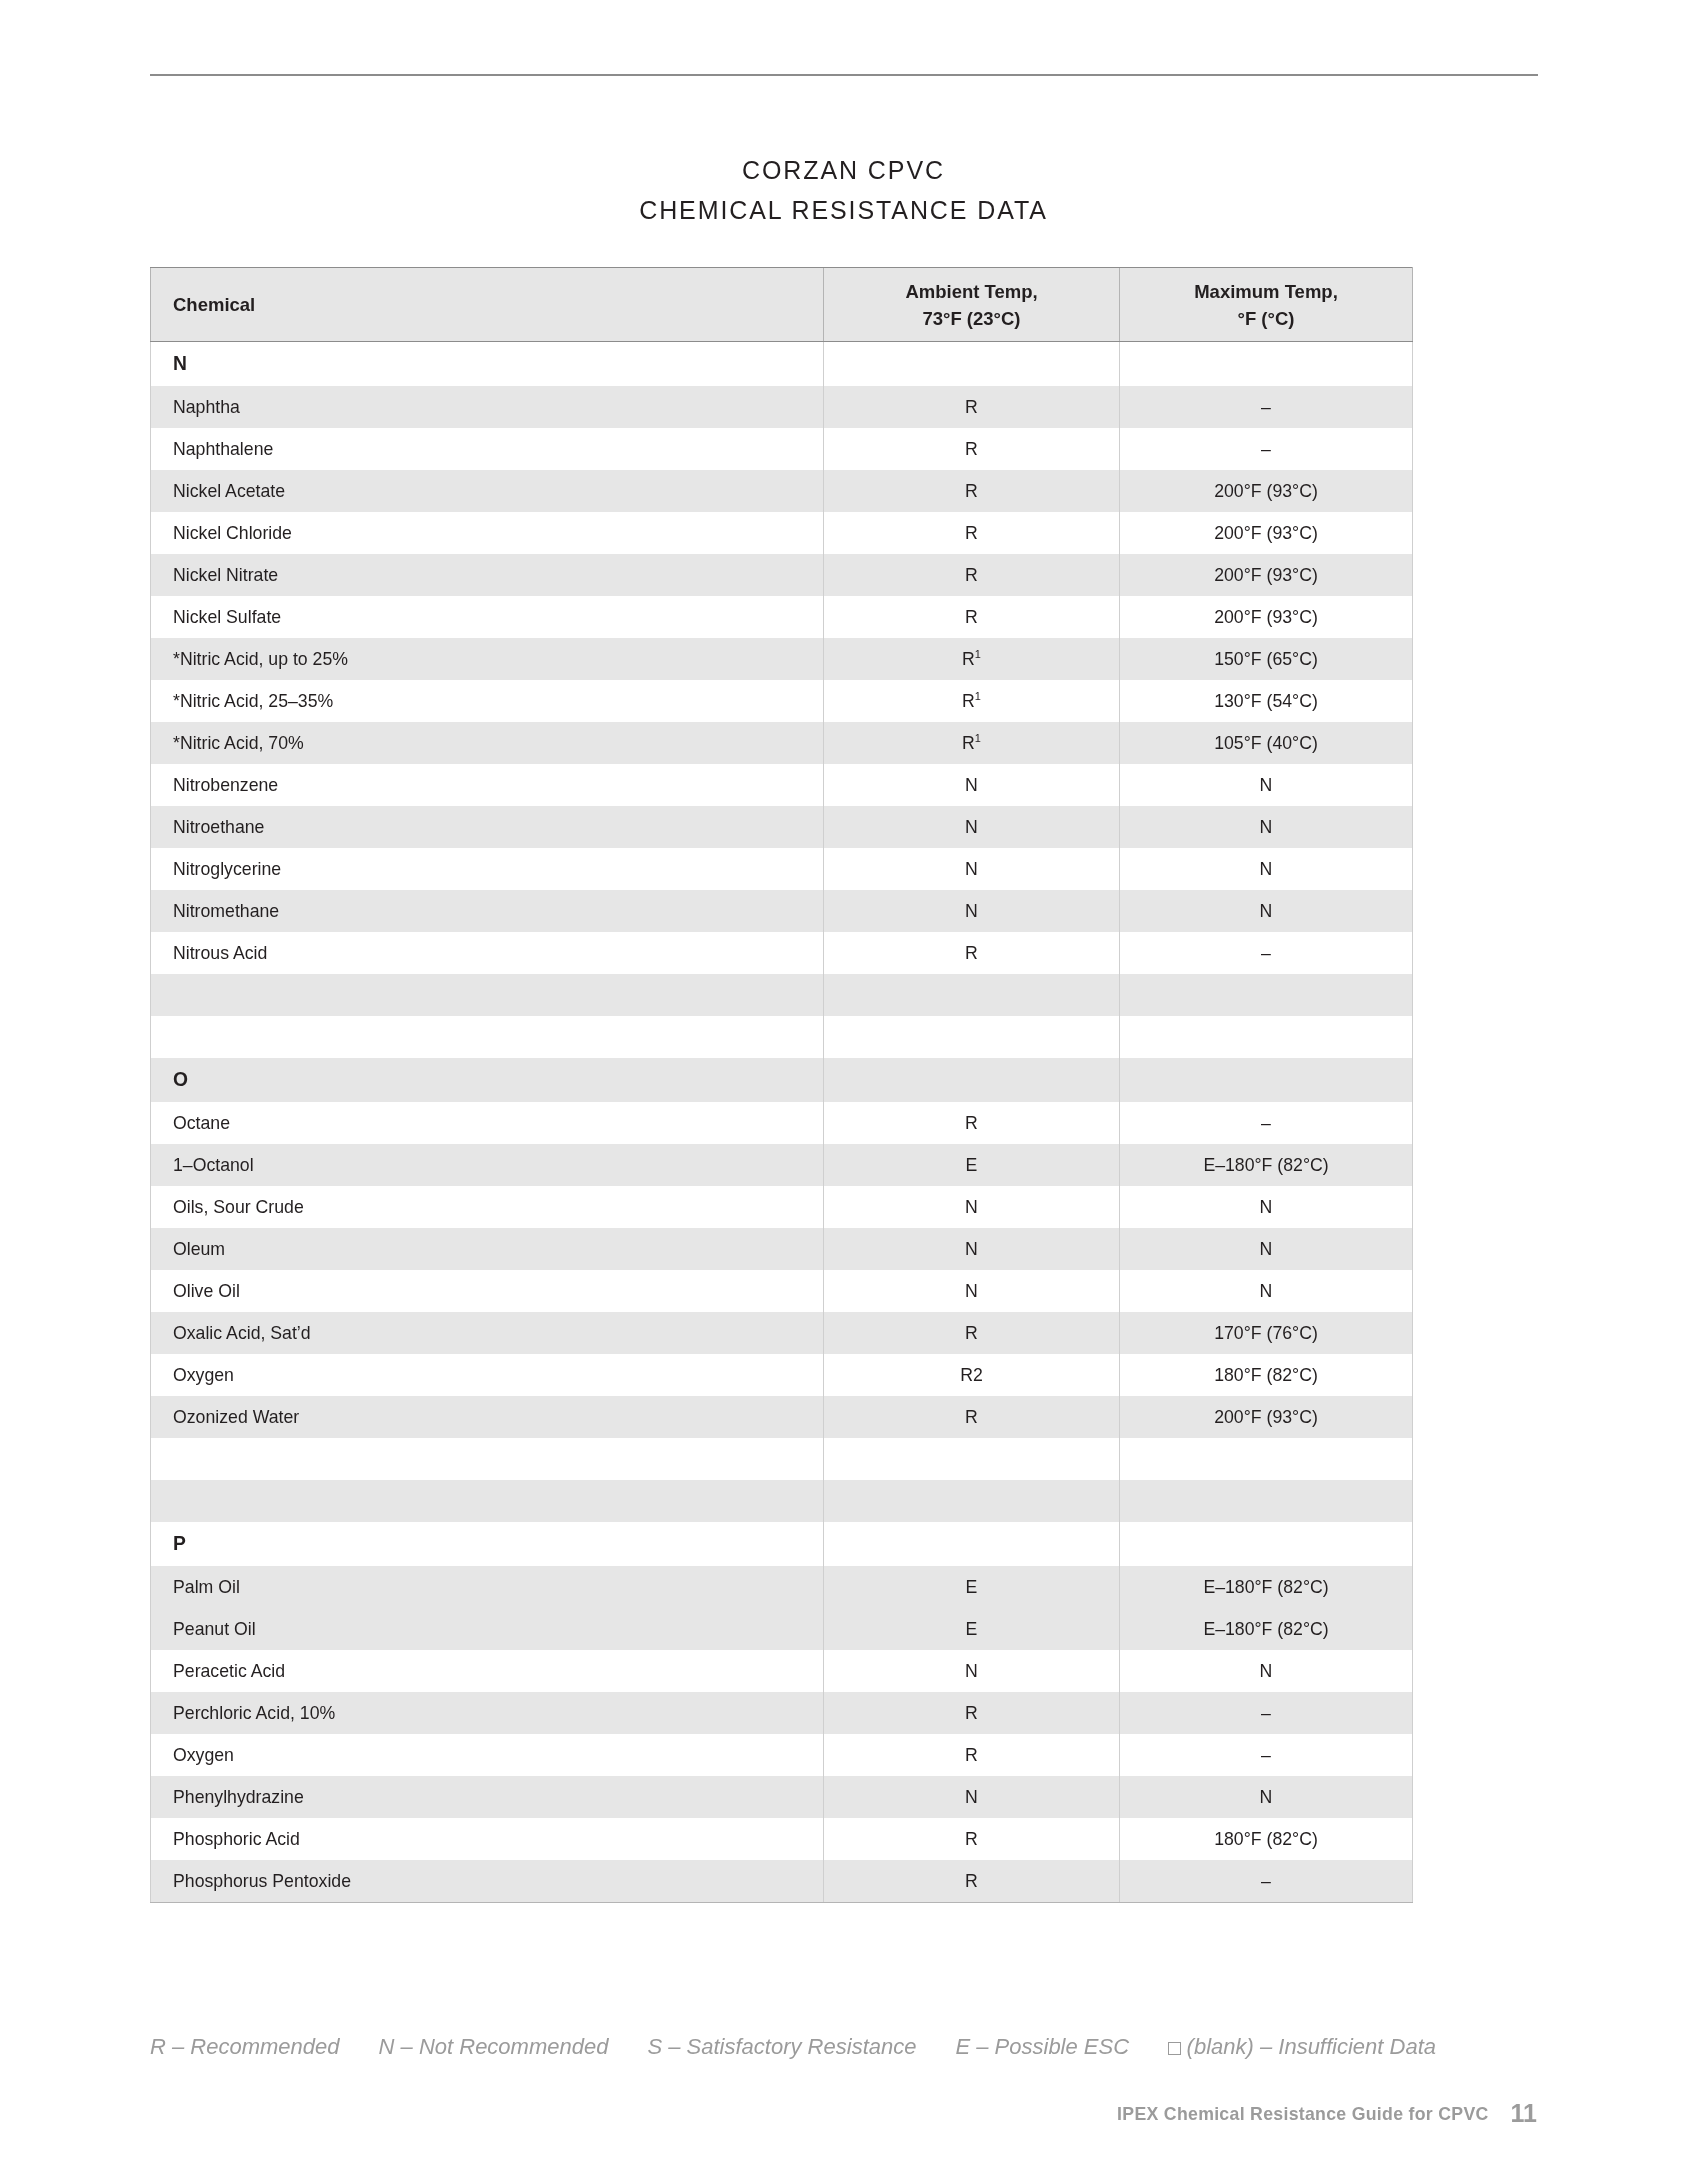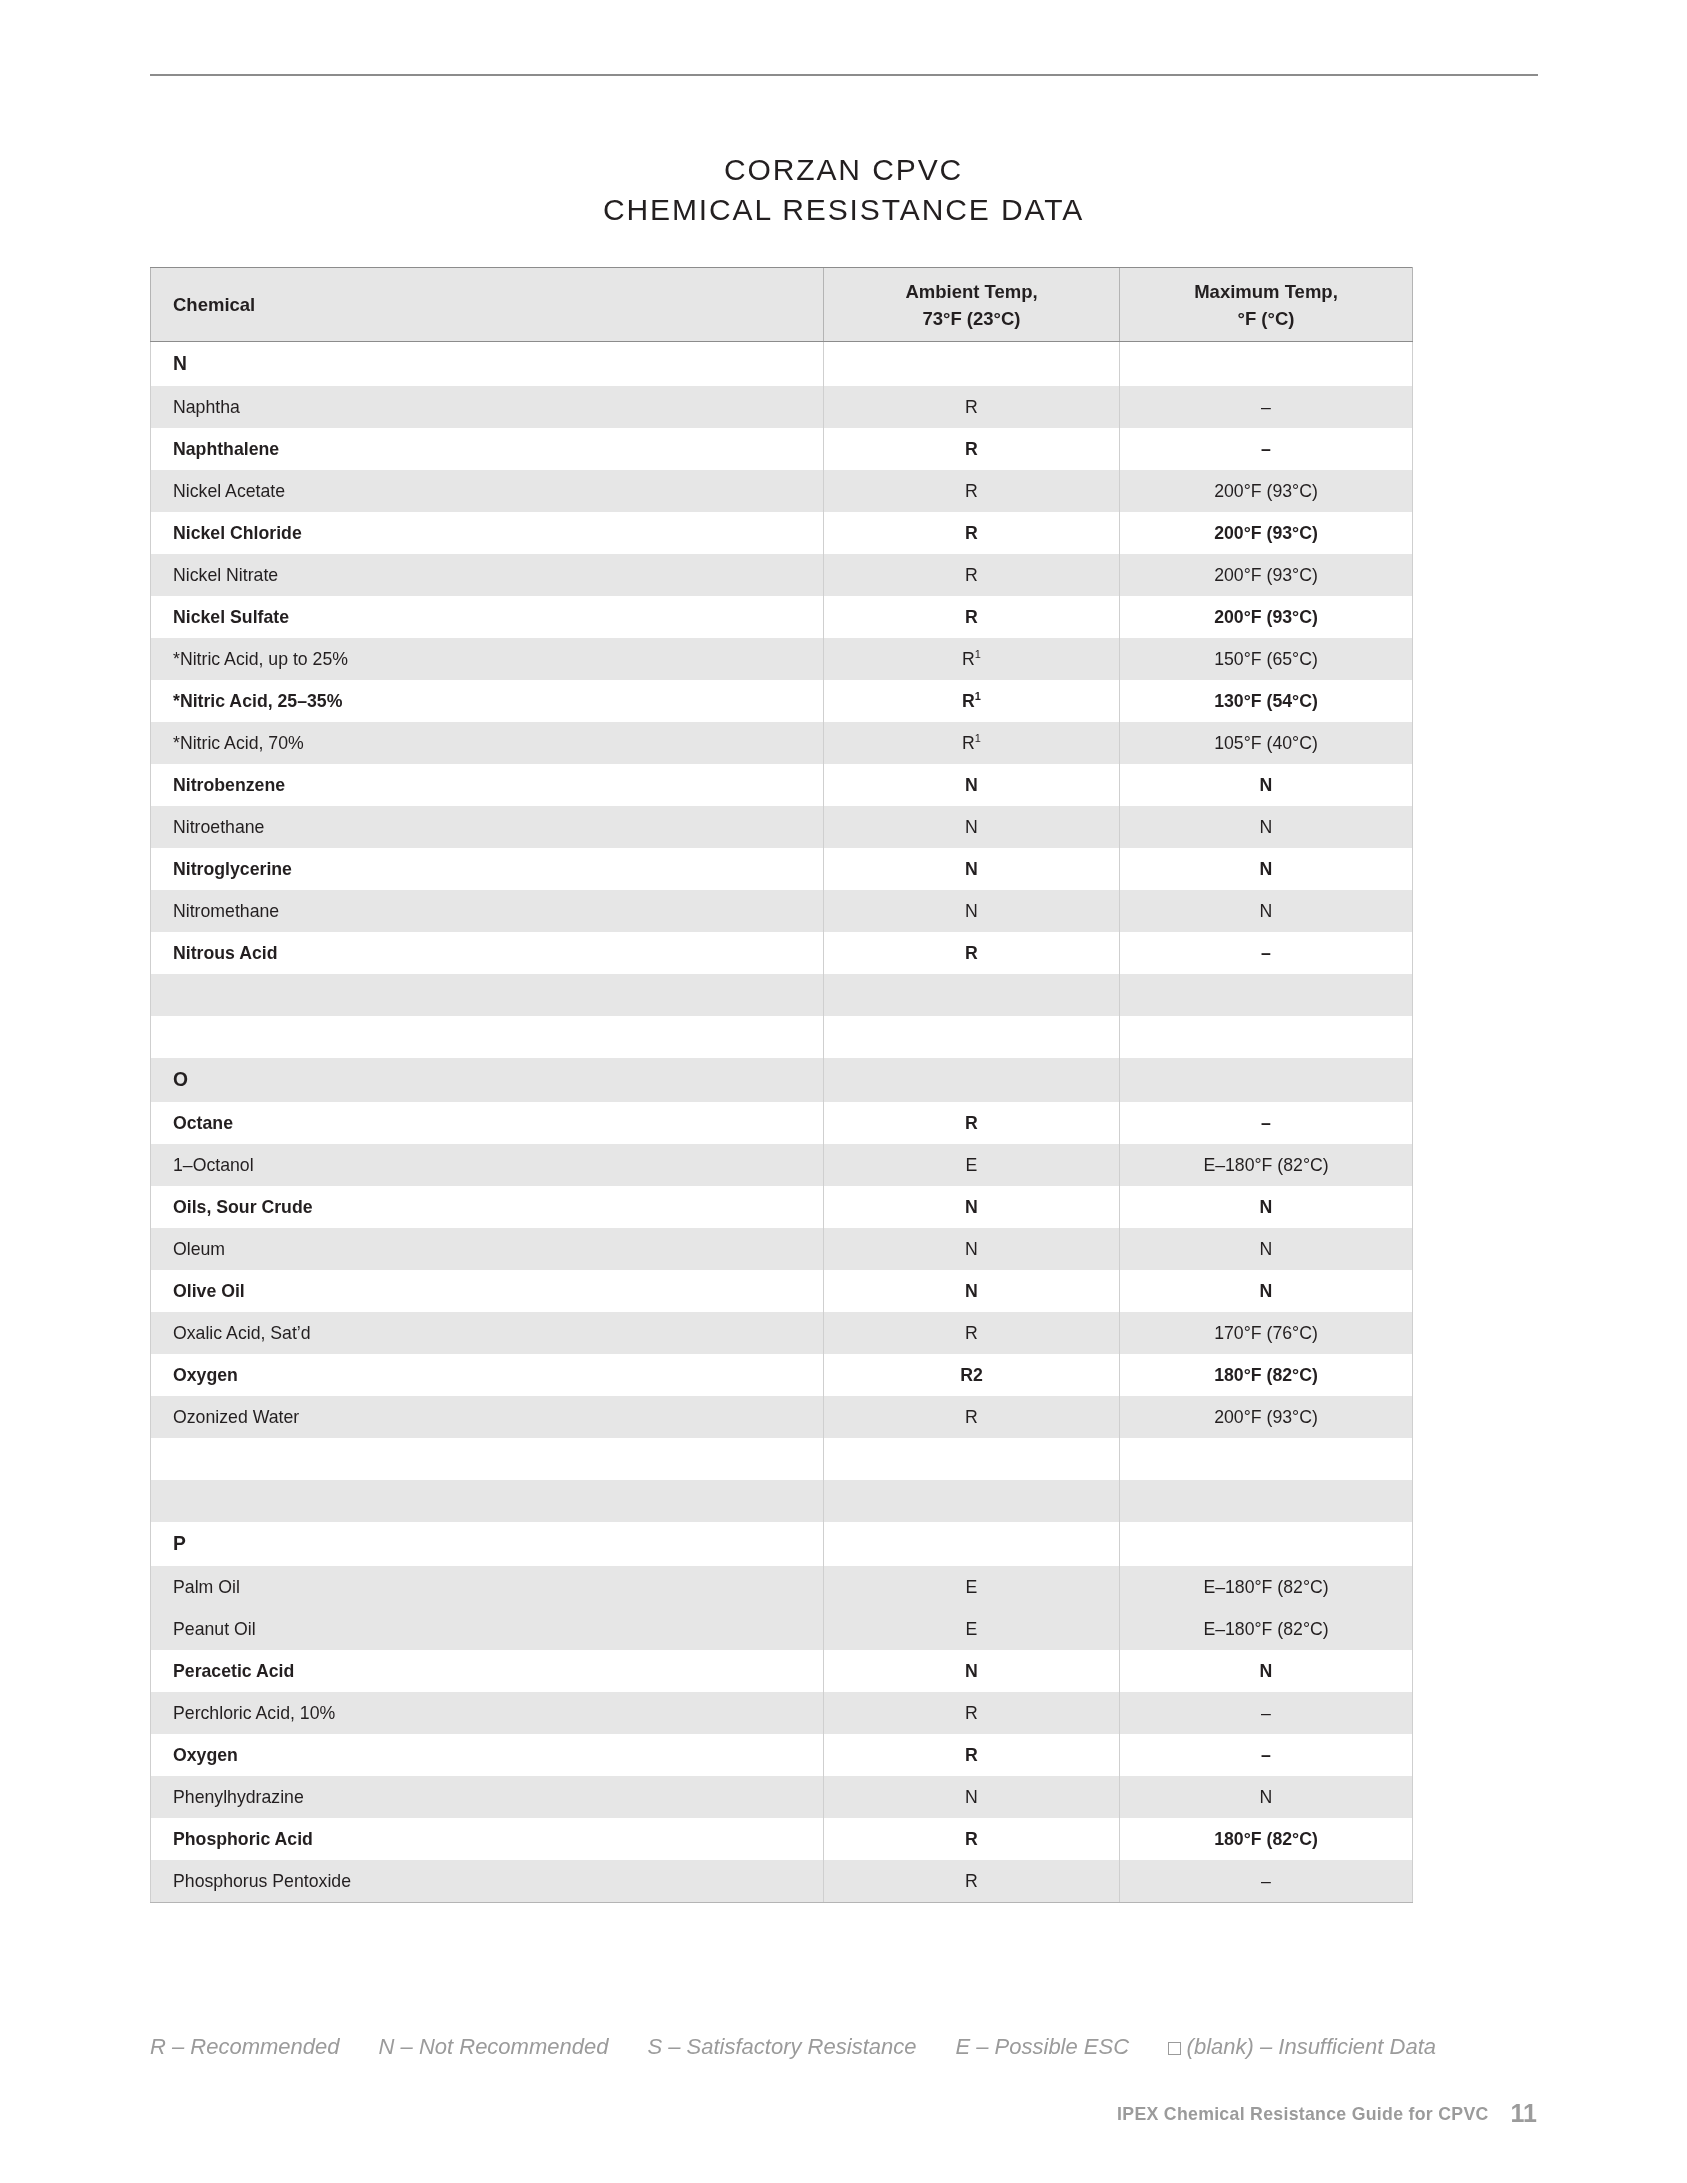--- a/index.html
+++ b/index.html
@@ -32,21 +32,21 @@
 
   
   .title-block {
     position: absolute;
     left: 0;
     top: 150px;
     width: 1687px;
     text-align: center;
   }
   .title-line {
-    font-size: 30px;
+    font-size: 25px;
     letter-spacing: 1.9px;
     color: #231f20;
     line-height: 40px;
     font-weight: 400;
   }
 
   
   .table-wrap {
     position: absolute;
     left: 150px;
@@ -94,21 +94,21 @@
     white-space: nowrap;
   }
   tbody td.chem {
     text-align: left;
     padding-left: 22px;
   }
   tbody td.amb, tbody td.max { text-align: center; }
   tbody td.max { border-right: 0.8px solid #cfcfcf; }
 
   tbody tr.shaded td { background: #e6e6e6; }
-  tbody tr.plain td  { background: #ffffff; font-weight: bold; }
+  tbody tr.plain td  { background: #ffffff; }
 
   tbody tr.section td.chem {
     font-weight: bold;
     font-size: 19.3px;
   }
   tbody tr.section td { height: 44px; line-height: 44px; }
 
   tbody tr.spacer td { height: 42px; }
 
   tbody tr.last td { border-bottom: 1.7px solid #b4b4b4; }

